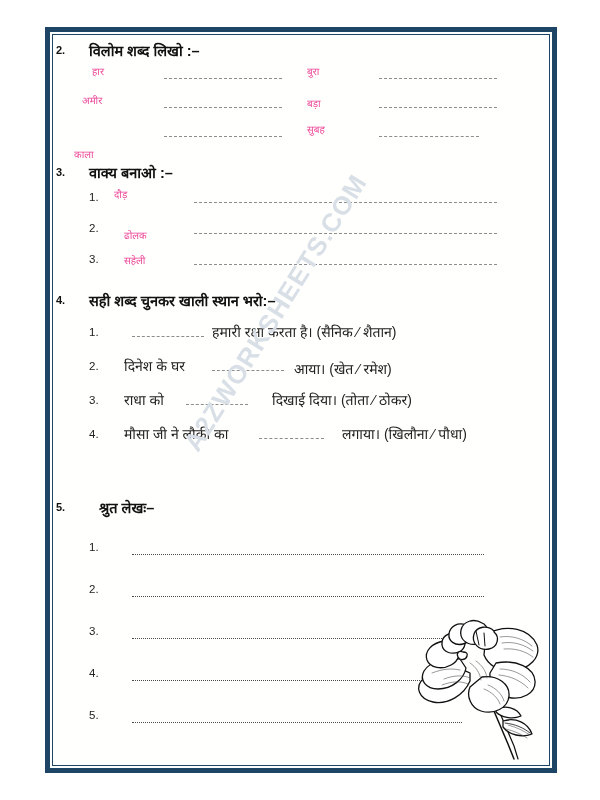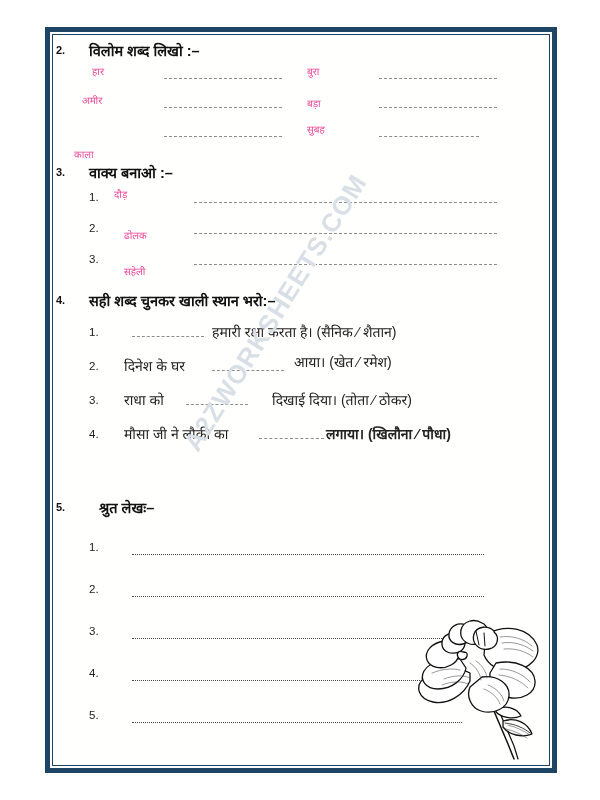--- a/index.html
+++ b/index.html
@@ -161,46 +161,46 @@
 
       <div class="sub-num" style="left:35px; top:30px;">1.</div>
       <div class="word" style="left:60px; top:26px;">दौड़</div>
       <div class="dash-rule" style="left:140px; top:41px; width:303px;"></div>
 
       <div class="sub-num" style="left:35px; top:61px;">2.</div>
       <div class="word" style="left:70px; top:57px;margin-top:10px;">ढोलक</div>
       <div class="dash-rule" style="left:140px; top:72px; width:303px;"></div>
 
       <div class="sub-num" style="left:35px; top:92px;">3.</div>
-      <div class="word" style="left:70px; top:103px;">सहेली</div>
+      <div class="word" style="left:70px; top:92px;">सहेली</div>
       <div class="dash-rule" style="left:140px; top:103px; width:303px;"></div>
     </div>
 
     <div class="section" style="top:252px;">
       <div class="q-num" style="left:2px; top:6px;">4.</div>
       <div class="q-head" style="left:35px; top:2px;">सही शब्द चुनकर खाली स्थान भरो:–</div>
 
       <div class="sub-num" style="left:35px; top:38px;">1.</div>
       <div class="dash-rule" style="left:78px; top:48px; width:72px;"></div>
       <div class="sent" style="left:158px; top:34px;">हमारी रक्षा करता है। (सैनिक ⁄  शैतान)</div>
 
       <div class="sub-num" style="left:35px; top:72px;">2.</div>
       <div class="sent" style="left:70px; top:68px;">दिनेश के घर</div>
       <div class="dash-rule" style="left:158px; top:82px; width:72px;"></div>
-      <div class="sent" style="left:240px; top:64px;text-align:right;">आया। (खेत ⁄  रमेश)</div>
+      <div class="sent" style="left:240px; top:71px;text-align:right;">आया। (खेत ⁄  रमेश)</div>
 
       <div class="sub-num" style="left:35px; top:106px;">3.</div>
       <div class="sent" style="left:70px; top:102px;">राधा को</div>
       <div class="dash-rule" style="left:132px; top:116px; width:62px;"></div>
       <div class="sent" style="left:218px; top:102px;">दिखाई दिया। (तोता  ⁄  ठोकर)</div>
 
       <div class="sub-num" style="left:35px; top:140px;">4.</div>
       <div class="sent" style="left:70px; top:136px;">मौसा जी ने लौकी का</div>
       <div class="dash-rule" style="left:205px; top:150px; width:65px;"></div>
-      <div class="sent" style="left:272px; top:136px;font-weight:bold;">लगाया। (खिलौना ⁄ पौधा)</div>
+      <div class="sent" style="left:288px; top:136px;">लगाया। (खिलौना ⁄ पौधा)</div>
     </div>
 
     <div class="section" style="top:455px;">
       <div class="q-num" style="left:2px; top:10px;">5.</div>
       <div class="q-head" style="left:45px; top:6px;">श्रुत लेखः–</div>
 
       <div class="sub-num" style="left:35px; top:50px;">1.</div>
       <div class="dot-rule" style="left:78px; top:63px; width:352px;"></div>
 
       <div class="sub-num" style="left:35px; top:92px;">2.</div>

